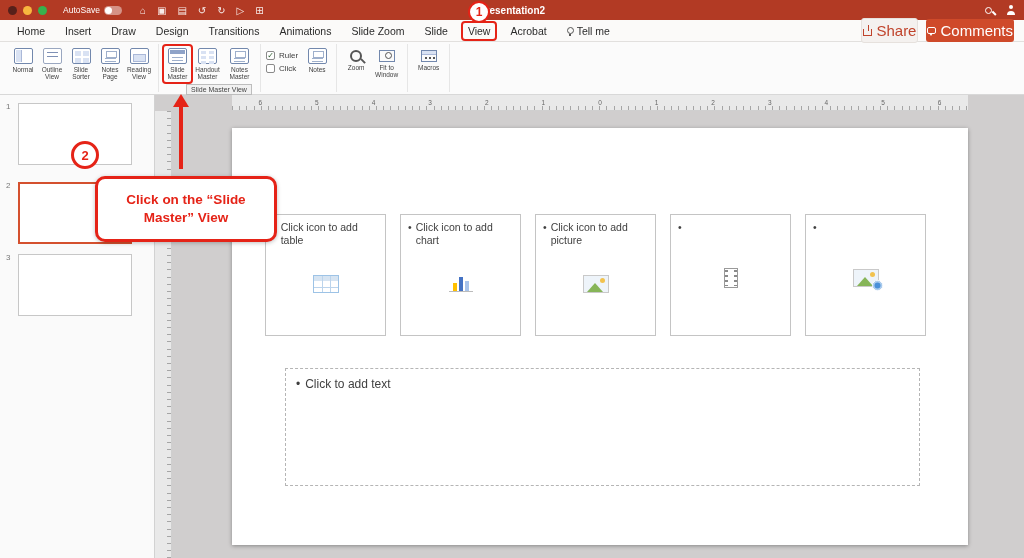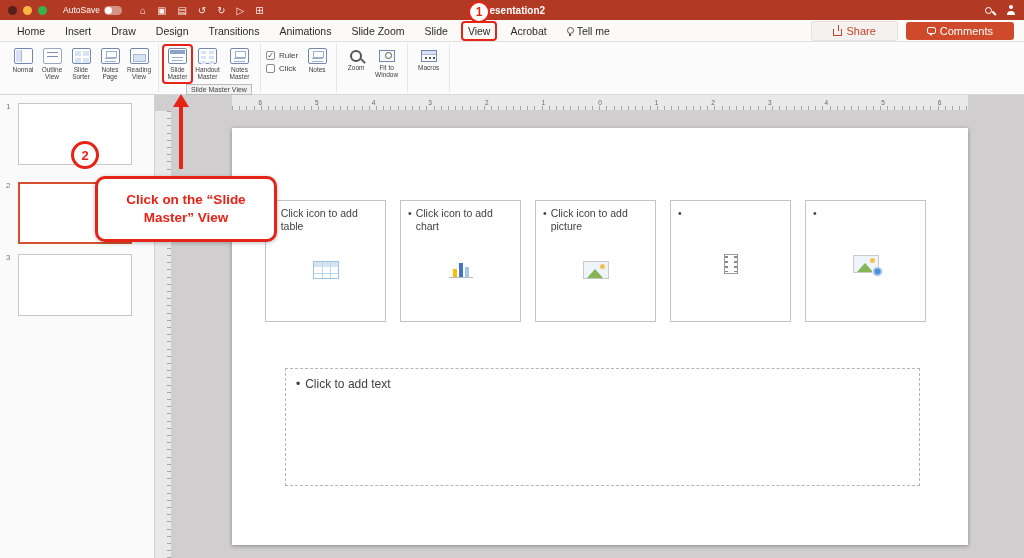--- a/index.html
+++ b/index.html
@@ -30,21 +30,21 @@
   #menubar { position:absolute; left:0; top:20px; width:1024px; height:22px; background:#fbfaf9; border-bottom:1px solid #e2e0de; display:flex; align-items:center; padding:0 10px; z-index:20; overflow:visible; }
   .tabs { display:flex; align-items:center; gap:6px; }
   .tab { font-size:10.5px; color:#2b2b2b; padding:2px 5px; border:2px solid transparent; border-radius:4px; white-space:nowrap; position:relative; }
   .tab-view { border-color:#e52317; }
   .annot-circle { position:absolute; width:22px; height:22px; background:#fff; border:2.5px solid #e52317; border-radius:50%; color:#e52317; font-weight:bold; font-size:12px; display:flex; align-items:center; justify-content:center; z-index:120; }
   .circle1 { left:50%; top:-22px; transform:translateX(-50%); }
   .tab-tellme { display:flex; align-items:center; gap:3px; }
   .bulb { width:7px; height:7px; border:1px solid #555; border-radius:50%; position:relative; display:inline-block; }
   .bulb::after { content:""; position:absolute; left:1.5px; bottom:-3px; width:2px; height:2.5px; background:#555; }
   .mb-right { margin-left:auto; display:flex; align-items:center; gap:8px; }
-  .pill { display:flex; align-items:center; gap:4px; font-size:11px; padding:3px 21px; border-radius:3px; }
+  .pill { display:flex; align-items:center; gap:4px; font-size:15px; padding:3px 1px; border-radius:3px; }
   .pill-share { color:#c0432b; background:#f4f1ef; border:1px solid #e6e1dd; }
   .share-ic { width:9px; height:7px; border:1px solid currentColor; border-top:none; position:relative; margin-top:3px; }
   .share-ic::after { content:""; position:absolute; left:3.5px; top:-4px; width:1px; height:6px; background:currentColor; }
   .pill-comments { color:#fff; background:#cf4a2a;text-align:right; }
   .comment-ic { width:9px; height:7px; border:1px solid #fff; border-radius:2px; position:relative; }
   .comment-ic::after { content:""; position:absolute; left:1px; bottom:-3px; border-left:2px solid transparent; border-right:2px solid transparent; border-top:3px solid #fff; }
 
   
   #ribbon { position:absolute; left:0; top:42px; width:1024px; height:53px; background:#fbfbfb; border-bottom:1px solid #d8d8d8; display:flex; align-items:stretch; padding:2px 0 2px 4px; z-index:15; }
   .rgroup { display:flex; align-items:flex-start; gap:1px; padding:2px 5px 0 5px; border-right:1px solid #e6e6e6; }
@@ -83,21 +83,21 @@
   
   #canvas { position:absolute; left:155px; top:95px; width:869px; height:463px; background:#d0cece; z-index:1; }
   #hruler { position:absolute; left:77px; top:0; width:736px; height:16px; background:#e9e9e9; border-bottom:1px solid #cfcfcf; display:flex; align-items:center;
     background-image:repeating-linear-gradient(to right,rgba(110,110,110,.55) 0 1px,transparent 1px 7.2px);
     background-size:100% 4px; background-position:left bottom; background-repeat:no-repeat; }
   #hruler span { flex:1; text-align:center; font-size:6.5px; color:#666; }
   #vruler { position:absolute; left:0; top:16px; bottom:0; width:17px; background:#e9e9e9; border-right:1px solid #cfcfcf;
     background-image:repeating-linear-gradient(to bottom,rgba(110,110,110,.55) 0 1px,transparent 1px 7.2px);
     background-size:4px 100%; background-position:right top; background-repeat:no-repeat; }
   #slide { position:absolute; left:77px; top:33px; width:736px; height:417px; background:#fff; box-shadow:0 1px 4px rgba(0,0,0,.35); }
-  .ph-box { position:absolute; top:72px; width:121px; height:122px; border:1px solid #c4c4c4; background:#fff; display:flex; flex-direction:column; }
+  .ph-box { position:absolute; top:86px; width:121px; height:122px; border:1px solid #c4c4c4; background:#fff; display:flex; flex-direction:column; }
   .ph-text { display:flex; gap:4px; padding:6px 7px 0 7px; font-size:10.5px; color:#3f3f3f; line-height:1.25; text-align:left; }
   .bullet { flex:none; }
   .ph-icon-wrap { flex:1; display:flex; align-items:center; justify-content:center; padding-bottom:14px; }
   #txtph { position:absolute; left:53px; top:240px; width:635px; height:118px; border:1px dashed #b5b5b5; }
   .txtph-text { display:flex; gap:5px; padding:8px 10px; font-size:12px; color:#3f3f3f; }
 
   
   .pi-table { width:26px; height:18px; border:1px solid #9dc3e6; background-color:#fff;
     background-image:linear-gradient(to right,transparent 0 8px,#bcd4ec 8px 9px,transparent 9px 16px,#bcd4ec 16px 17px,transparent 17px),
                      linear-gradient(to bottom,#d6e4f2 0 5px,transparent 5px 11px,#bcd4ec 11px 12px,transparent 12px); }

